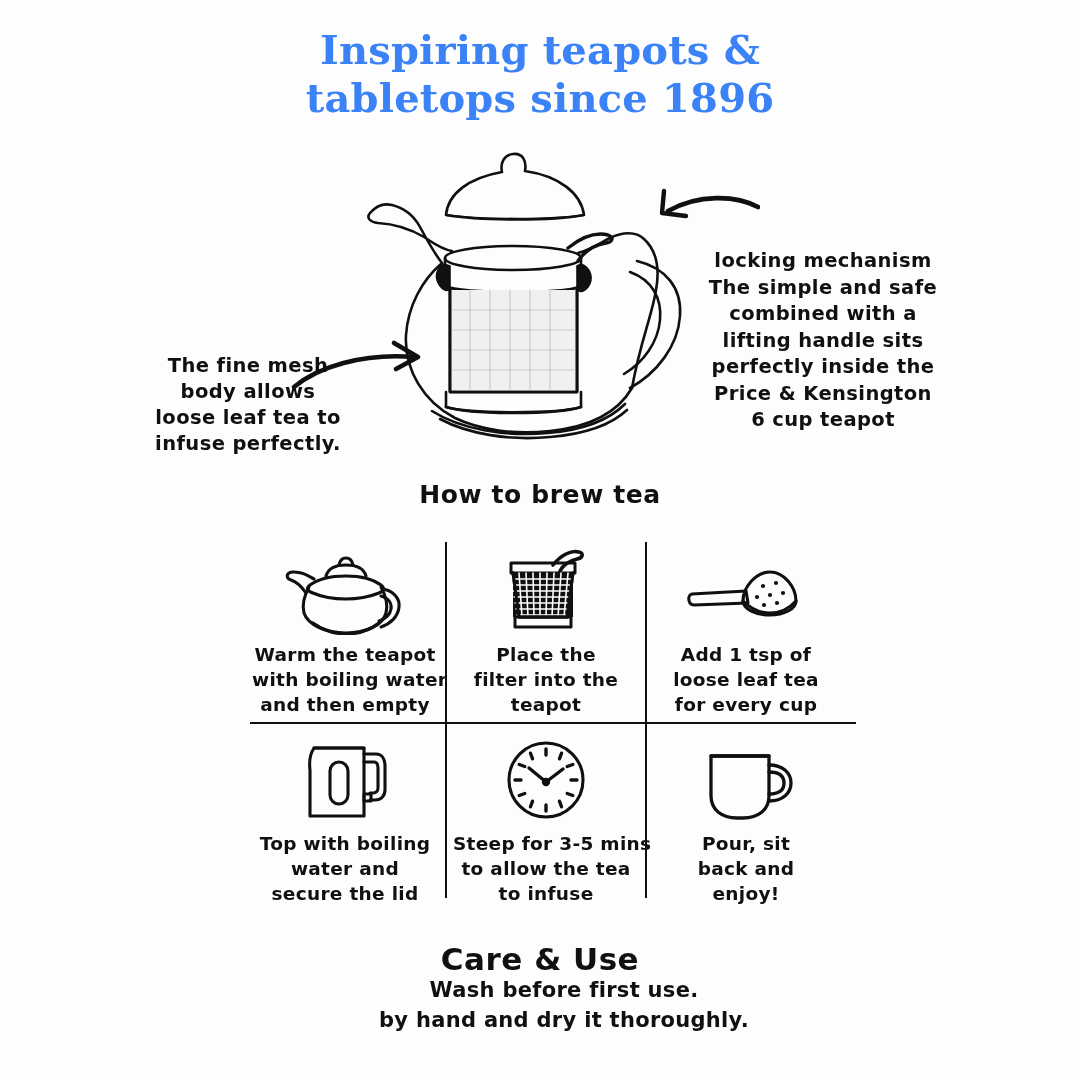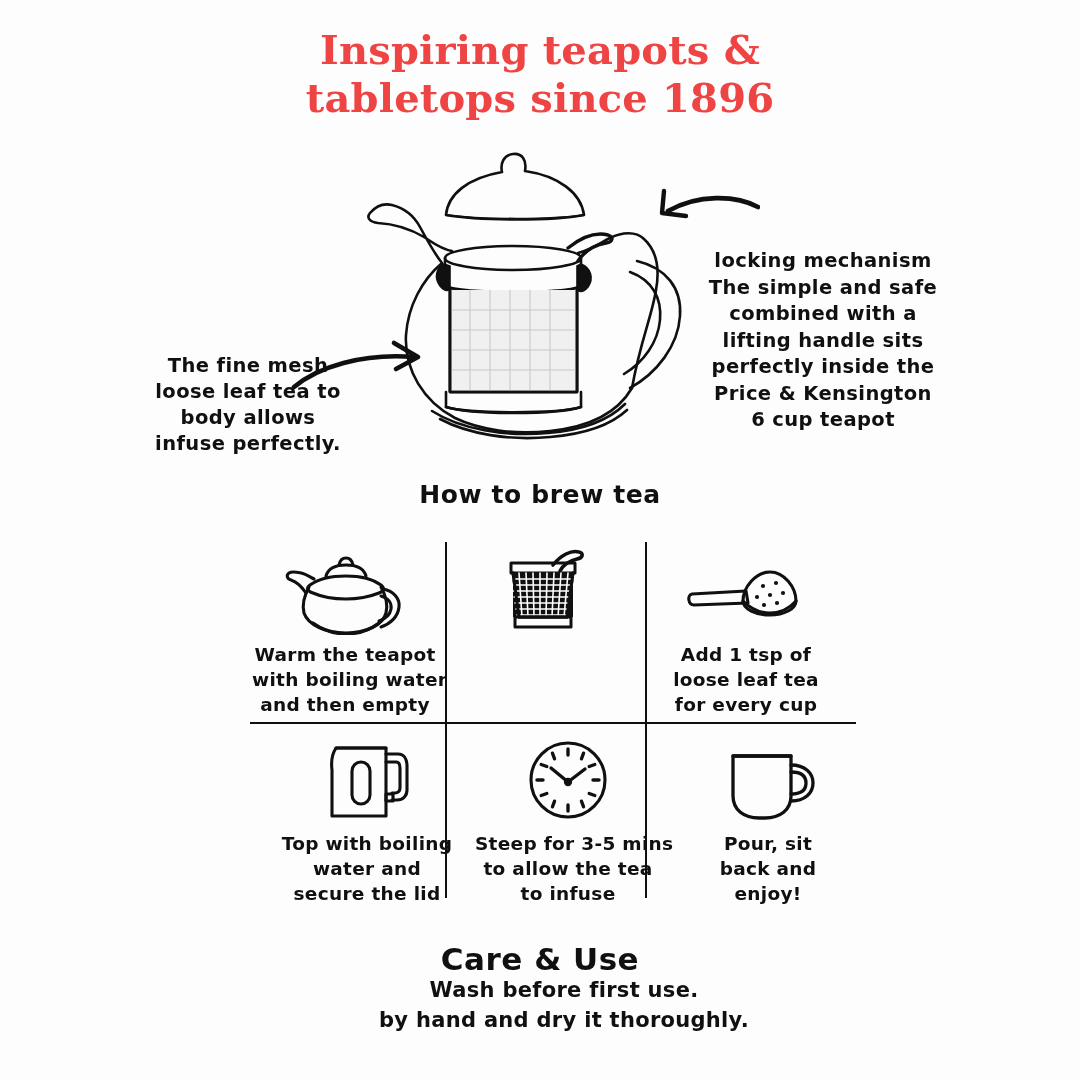--- a/index.html
+++ b/index.html
@@ -23,21 +23,21 @@
     position: absolute;
     left: 0;
     top: 26px;
     width: 1080px;
     text-align: center;
     font-family: "DejaVu Serif", "Liberation Serif", serif;
     font-weight: 700;
     font-size: 40px;
     line-height: 48px;
     letter-spacing: 0.2px;
-    color: #ef4444;
+    color: #3b82f6;
   }
   .brand-title .ln { display: block; }
 
   
   .hand {
     font-family: "DejaVu Sans", "Liberation Sans", sans-serif;
     font-weight: 700;
     color: #101010;
     letter-spacing: 0.4px;
   }
@@ -127,21 +127,21 @@
   .cell-caption {
     margin-top: 7px;
     font-size: 18.5px;
     line-height: 25px;
     font-weight: 700;
     letter-spacing: 0.3px;
   }
   .cell-caption .ln { display: block; white-space: nowrap; }
 
   .row1 { top: 8px; }
-  .row2 { top: 197px; margin-left: 22px; }
+  .row2 { top: 197px; }
   .col1 { left: 2px; }
   .col2 { left: 203px; }
   .col3 { left: 403px; }
 
   
   #care-block {
     position: absolute;
     left: 0;
     top: 944px;
     width: 1080px;
@@ -237,22 +237,22 @@
     <span class="ln">The simple and safe</span>
     <span class="ln">combined with a</span>
     <span class="ln">lifting handle sits</span>
     <span class="ln">perfectly inside the</span>
     <span class="ln">Price &amp; Kensington</span>
     <span class="ln">6 cup teapot</span>
   </div>
 
   <div id="callout-left" class="callout hand">
     <span class="ln">The fine mesh</span>
+    <span class="ln">body allows</span>
     <span class="ln">loose leaf tea to</span>
-    <span class="ln">body allows</span>
     <span class="ln">infuse perfectly.</span>
   </div>
 
   <div id="brew-heading" class="section-heading hand">How to brew tea</div>
 
   <div id="brew-grid">
     <div class="grid-line v-line" id="v-line-1"></div>
     <div class="grid-line v-line" id="v-line-2"></div>
     <div class="grid-line h-line"></div>
 
@@ -290,20 +290,25 @@
             <path d="M20 30 L26 74 L74 74 L80 30"></path>
             <rect x="20" y="30" width="60" height="44" fill="#101010" stroke="none"></rect>
             <g stroke="#ffffff" stroke-width="1.6">
               <path d="M20 36 L80 36 M20 42 L79 42 M20 48 L78 48 M21 54 L77 54 M22 60 L76 60 M23 66 L75 66 M24 72 L74 72"></path>
               <path d="M26 30 L29 74 M33 30 L35 74 M40 30 L41 74 M47 30 L47 74 M54 30 L53 74 M61 30 L59 74 M68 30 L65 74 M75 30 L71 74"></path>
             </g>
             <path d="M20 30 L26 74 L74 74 L80 30"></path>
             <rect x="22" y="74" width="56" height="10"></rect>
           </g>
         </svg>
+      </div>
+      <div class="cell-caption hand">
+        <span class="ln">Place the</span>
+        <span class="ln">filter into the</span>
+        <span class="ln">teapot</span>
       </div>
     </div>
 
     <div class="cell row1 col3">
       <div class="cell-icon">
         <svg width="120" height="74" viewBox="0 0 120 74">
           <g fill="none" stroke="#101010" stroke-width="3.1" stroke-linecap="round" stroke-linejoin="round">
             <path d="M6 33 L60 30 L62 42 L8 44 C2 44 1 34 6 33 Z"></path>
             <path d="M57 40 C57 26 70 11 84 11 C98 11 110 26 110 40 C110 48 98 54 84 54
                      C70 54 57 48 57 40 Z"></path>

